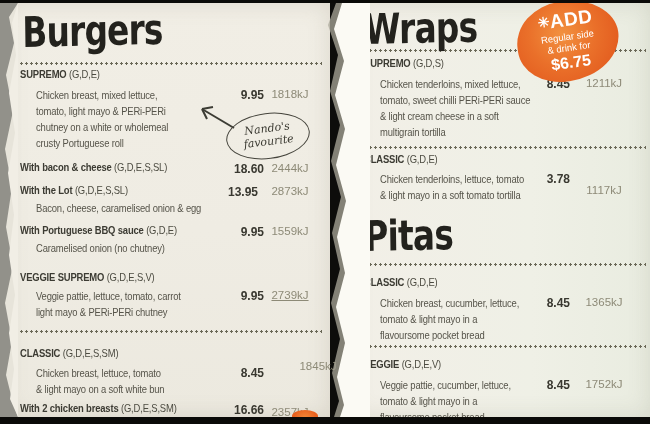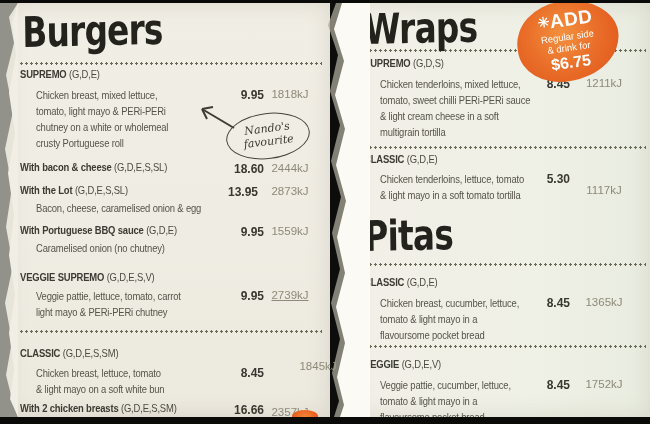--- a/index.html
+++ b/index.html
@@ -174,21 +174,21 @@
 &amp; light cream cheese in a soft
 multigrain tortilla</div>
   <div class="price" style="left:514px;top:77px;">8.45</div>
   <div class="kj" style="left:572px;top:77px;">1211kJ</div>
 
   <div class="dots" style="left:364px;top:146px;width:282px;"></div>
 
   <div class="nameline" style="left:364px;top:153px;"><b>CLASSIC</b> <span class="codes">(G,D,E)</span></div>
   <div class="desc" style="left:380px;top:171px;">Chicken tenderloins, lettuce, tomato
 &amp; light mayo in a soft tomato tortilla</div>
-  <div class="price" style="left:514px;top:172px;">5.30</div>
+  <div class="price" style="left:514px;top:172px;">3.78</div>
   <div class="kj" style="left:572px;top:184px;">1117kJ</div>
 
   <div class="h1" style="left:364px;top:212px;">Pitas</div>
   <div class="dots" style="left:364px;top:263px;width:282px;"></div>
 
   <div class="nameline" style="left:364px;top:276px;"><b>CLASSIC</b> <span class="codes">(G,D,E)</span></div>
   <div class="desc" style="left:380px;top:295px;">Chicken breast, cucumber, lettuce,
 tomato &amp; light mayo in a
 flavoursome pocket bread</div>
   <div class="price" style="left:514px;top:296px;">8.45</div>

